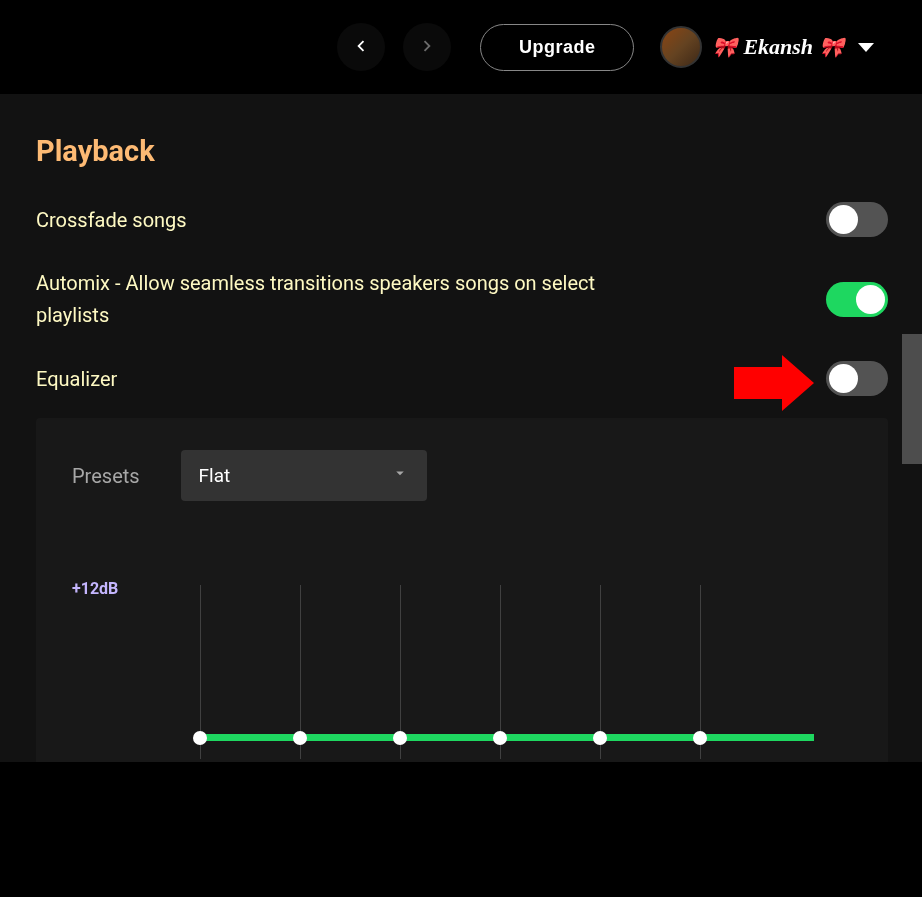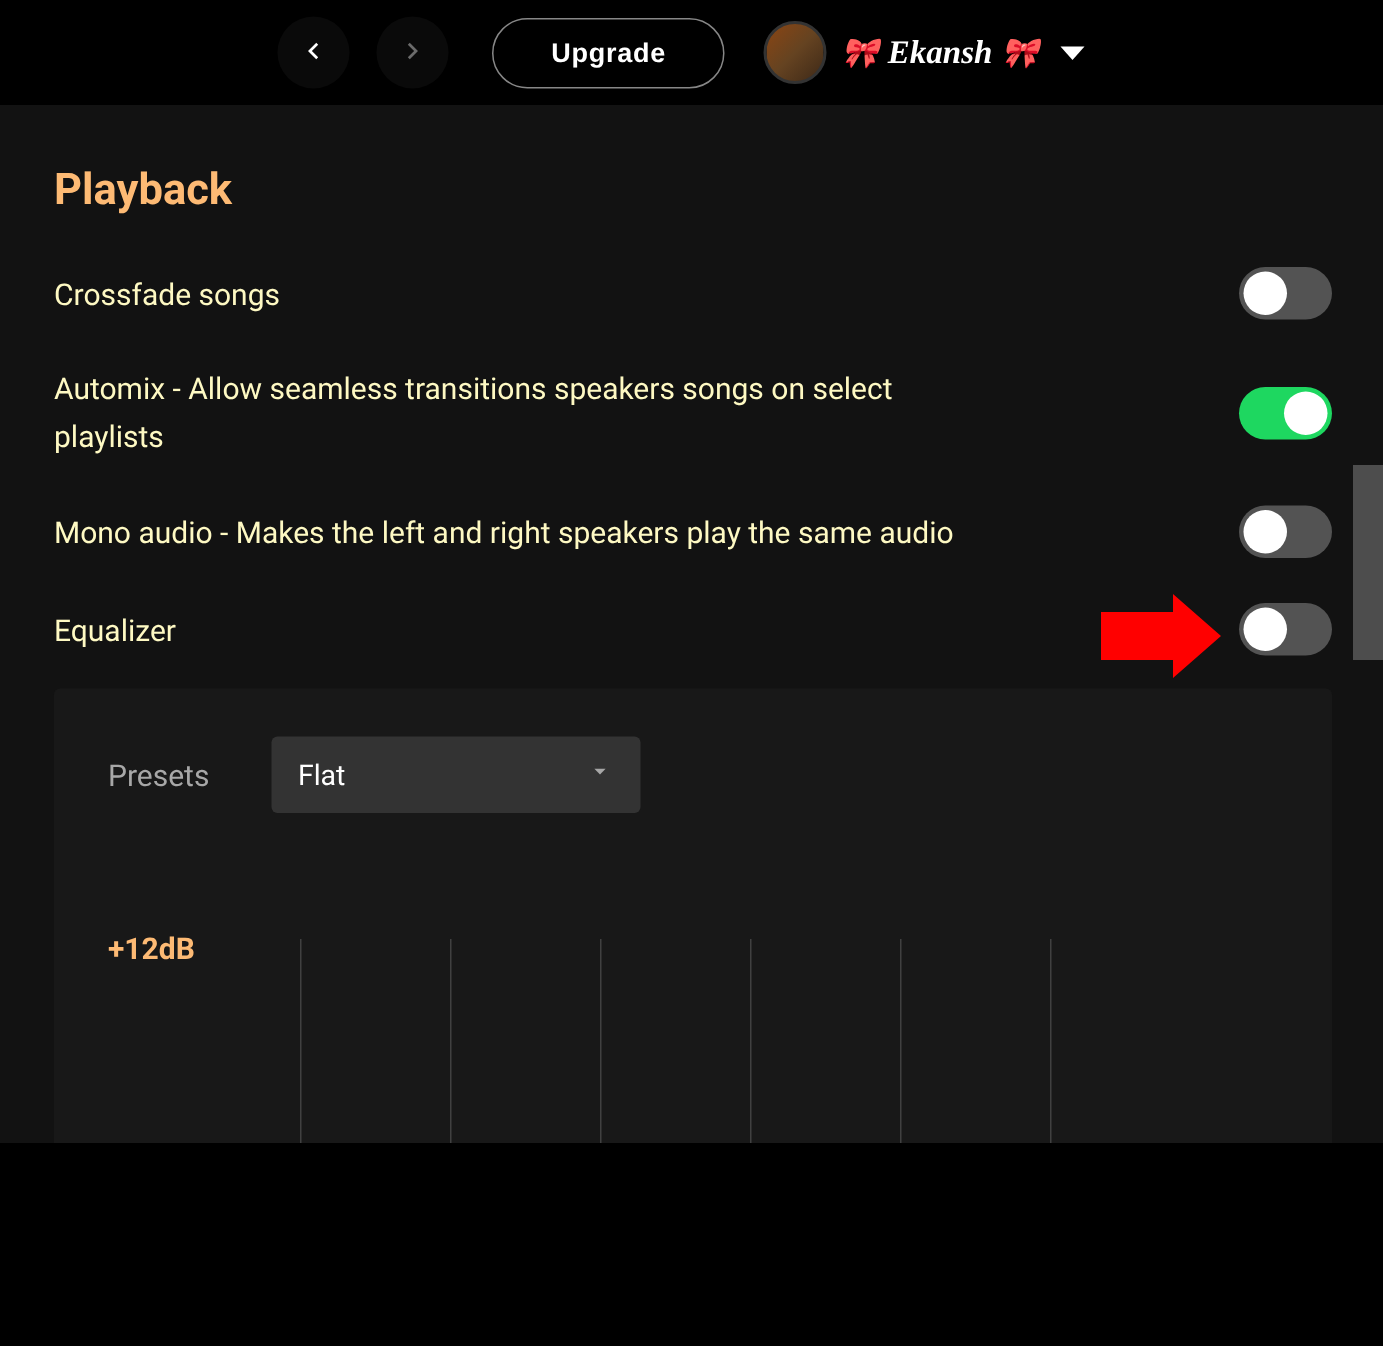--- a/index.html
+++ b/index.html
@@ -10,24 +10,24 @@
     body {
       background: #121212;
       font-family: -apple-system, BlinkMacSystemFont, "Segoe UI", Roboto, Helvetica, Arial, sans-serif;
       color: #fff;
       width: 922px;
       height: 897px;
       overflow: hidden;
     }
     .topbar {
       background: #000000;
-      height: 70px;
-      display: flex;
-      align-items: center;
-      justify-content: center;
+      height: 94px;
+      display: flex;
+      align-items: center;
+      justify-content: flex-end;
       padding: 0 34px 0 34px;
       gap: 29px;
     }
     .nav-buttons {
       display: flex;
       gap: 18px;
     }
     .nav-btn {
       width: 48px;
       height: 48px;
@@ -199,23 +199,23 @@
       height: 18px;
       fill: #a7a7a7;
     }
     .eq-graph {
       position: relative;
       height: 200px;
       display: flex;
       align-items: flex-start;
     }
     .eq-axis-label {
-      font-size: 20px;
+      font-size: 16px;
       font-weight: 700;
-      color: #fdba74;
+      color: #c4b5fd;
       width: 90px;
       padding-top: 20px;
     }
     .eq-sliders {
       flex: 1;
       position: relative;
       height: 100%;
       display: flex;
       justify-content: space-between;
       padding: 0 38px;
@@ -307,26 +307,20 @@
     </div>
   </div>
 
   <div class="setting-row">
     <div class="setting-label">Automix - Allow seamless transitions speakers songs on select playlists</div>
     <div class="toggle on">
       <div class="toggle-knob"></div>
     </div>
   </div>
 
-  <div class="setting-row">
-    <div class="setting-label">Mono audio - Makes the left and right speakers play the same audio</div>
-    <div class="toggle">
-      <div class="toggle-knob"></div>
-    </div>
-  </div>
 
   <div class="eq-row">
     <div class="setting-label">Equalizer</div>
     <div class="arrow-annotation">
       <svg viewBox="0 0 80 56" width="80" height="56">
         <polygon points="0,12 48,12 48,0 80,28 48,56 48,44 0,44" fill="#ff0000"></polygon>
       </svg>
     </div>
     <div class="toggle">
       <div class="toggle-knob"></div>

